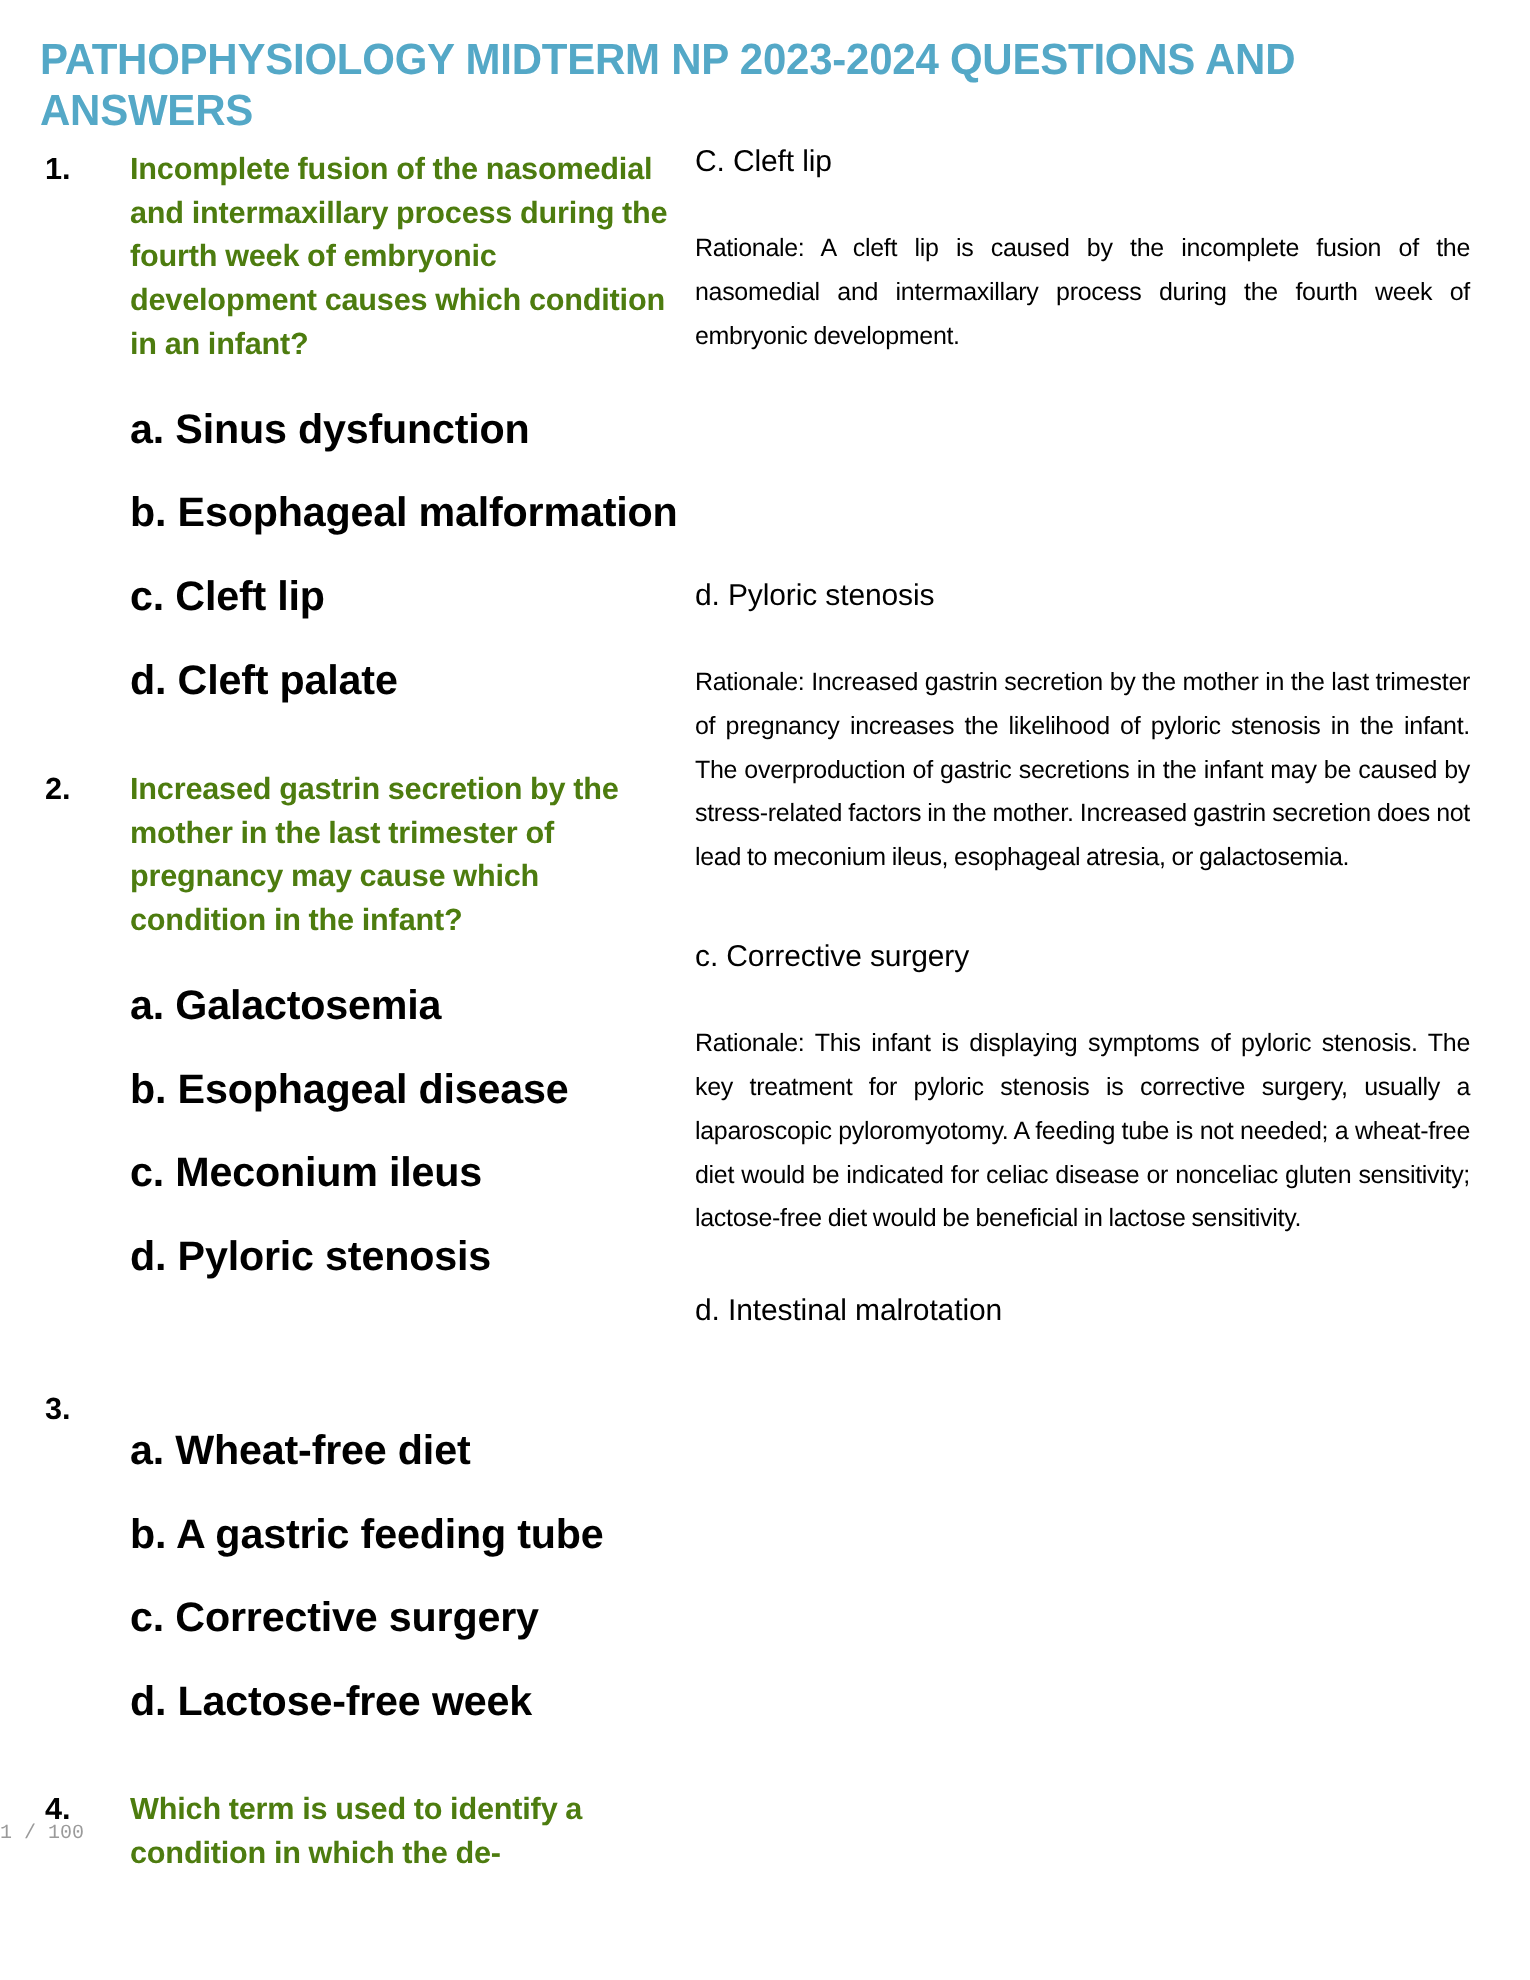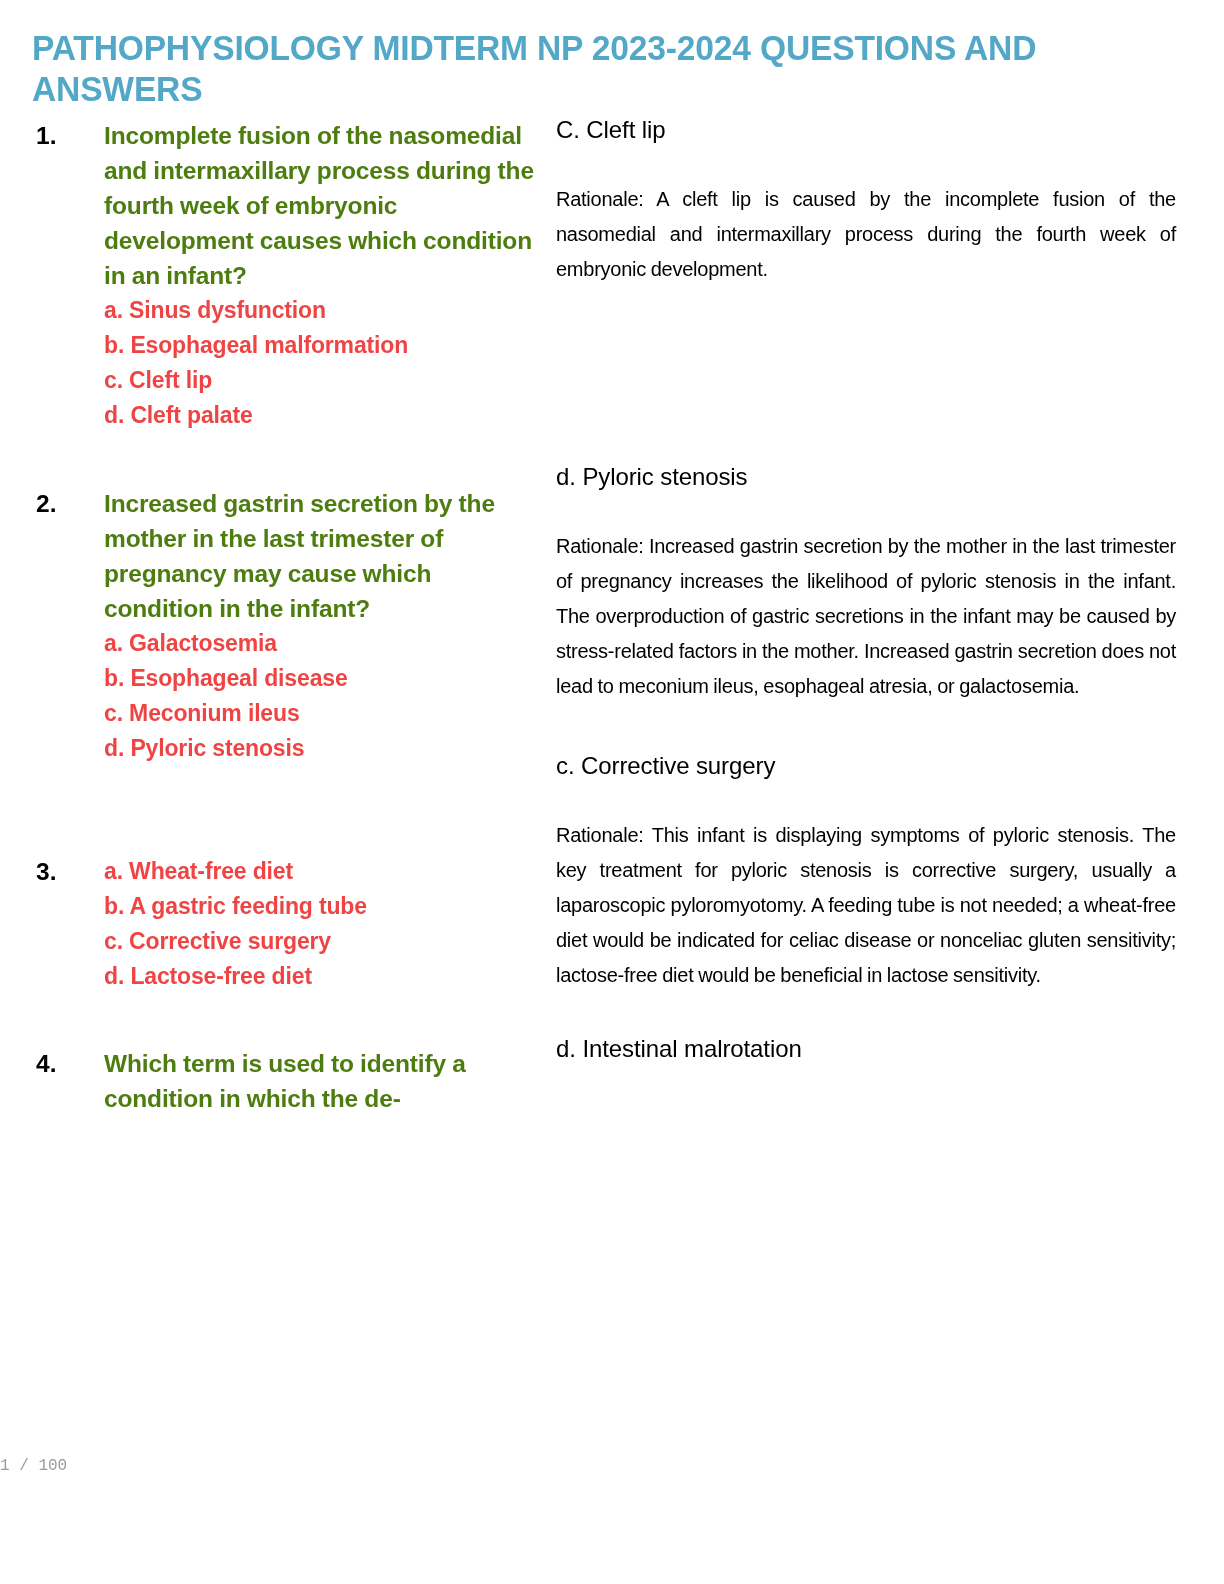--- a/index.html
+++ b/index.html
@@ -88,26 +88,27 @@
     color: #4d7c0f;
     letter-spacing: -0.15px;
     word-spacing: -0.4px;
   }
   .qopts {
     margin: 0;
     padding: 0;
     list-style: none;
   }
   .qopts li {
-    font-size: 23px;
-    line-height: 35px;
-    font-weight: bold;
-    color: #ef4444;
+    font-size: 33px;
+    line-height: 35px;
+    font-weight: bold;
+    color: #000000;
     letter-spacing: -0.15px;
     white-space: nowrap;
+    margin-top: 32px;
   }
 
   
   .ablock {
     position: relative;
   }
   .a-answer {
     font-size: 24px;
     line-height: 35px;
     font-weight: normal;
@@ -178,21 +179,21 @@
         </div>
       </div>
 
       <div class="qblock" style="margin-top:88px;">
         <div class="qnum">3.</div>
         <div class="qbody">
           <ul class="qopts">
             <li>a. Wheat-free diet</li>
             <li>b. A gastric feeding tube</li>
             <li>c. Corrective surgery</li>
-            <li>d. Lactose-free diet</li>
+            <li>d. Lactose-free week</li>
           </ul>
         </div>
       </div>
 
       <div class="qblock" style="margin-top:52px;">
         <div class="qnum">4.</div>
         <div class="qbody">
           <div class="qstem">Which term is used to identify a condition in which the de-</div>
         </div>
       </div>

